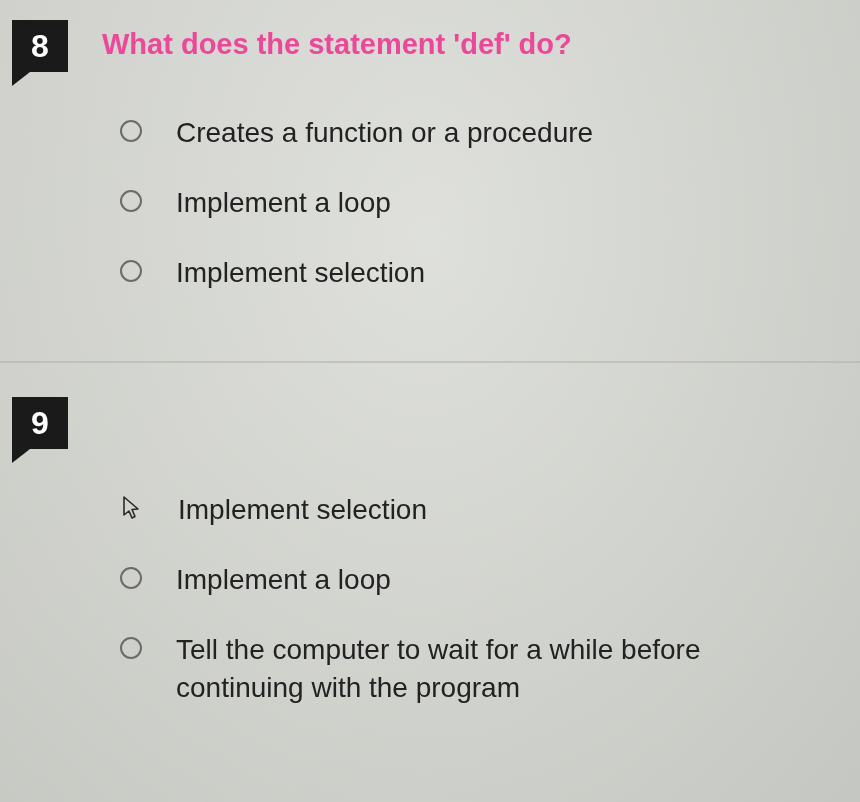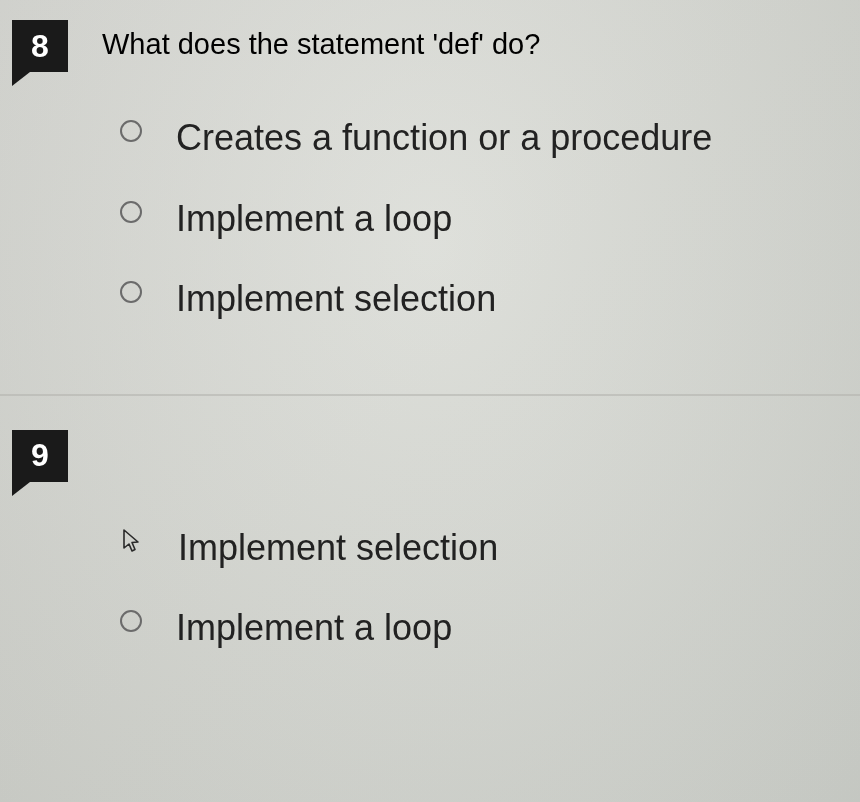--- a/index.html
+++ b/index.html
@@ -53,22 +53,22 @@
       left: 0;
       bottom: -14px;
       width: 0;
       height: 0;
       border-left: 0 solid transparent;
       border-right: 18px solid transparent;
       border-top: 14px solid #1a1a1a;
     }
     .qtext {
       font-size: 29px;
-      font-weight: 400;
-      color: #000000;
+      font-weight: 700;
+      color: #ec4899;
       padding-top: 6px;
       line-height: 1.3;
     }
     .options {
       margin-top: 42px;
       margin-left: 100px;
     }
     .option {
       display: flex;
       align-items: flex-start;
@@ -79,21 +79,21 @@
       flex: 0 0 auto;
       width: 22px;
       height: 22px;
       border: 2px solid #6b6b6b;
       border-radius: 50%;
       background: transparent;
       margin-top: 6px;
       cursor: pointer;
     }
     .option-label {
-      font-size: 36px;
+      font-size: 28px;
       font-weight: 400;
       color: #222;
       line-height: 1.35;
     }
     .cursor-icon {
       flex: 0 0 auto;
       width: 24px;
       height: 24px;
       margin-top: 4px;
       position: relative;
@@ -141,14 +141,18 @@
         <svg viewBox="0 0 24 28" xmlns="http://www.w3.org/2000/svg">
           <path d="M4 2 L4 20 L9 16 L12 23 L15 21.5 L12 14.5 L18 14 Z" fill="none" stroke="#2a2a2a" stroke-width="1.6" stroke-linejoin="round"></path>
         </svg>
       </div>
       <div class="option-label">Implement selection</div>
     </div>
     <div class="option">
       <div class="radio"></div>
       <div class="option-label">Implement a loop</div>
     </div>
+    <div class="option">
+      <div class="radio"></div>
+      <div class="option-label">Tell the computer to wait for a while before continuing with the program</div>
+    </div>
   </div>
 </div>
 
 </body></html>

